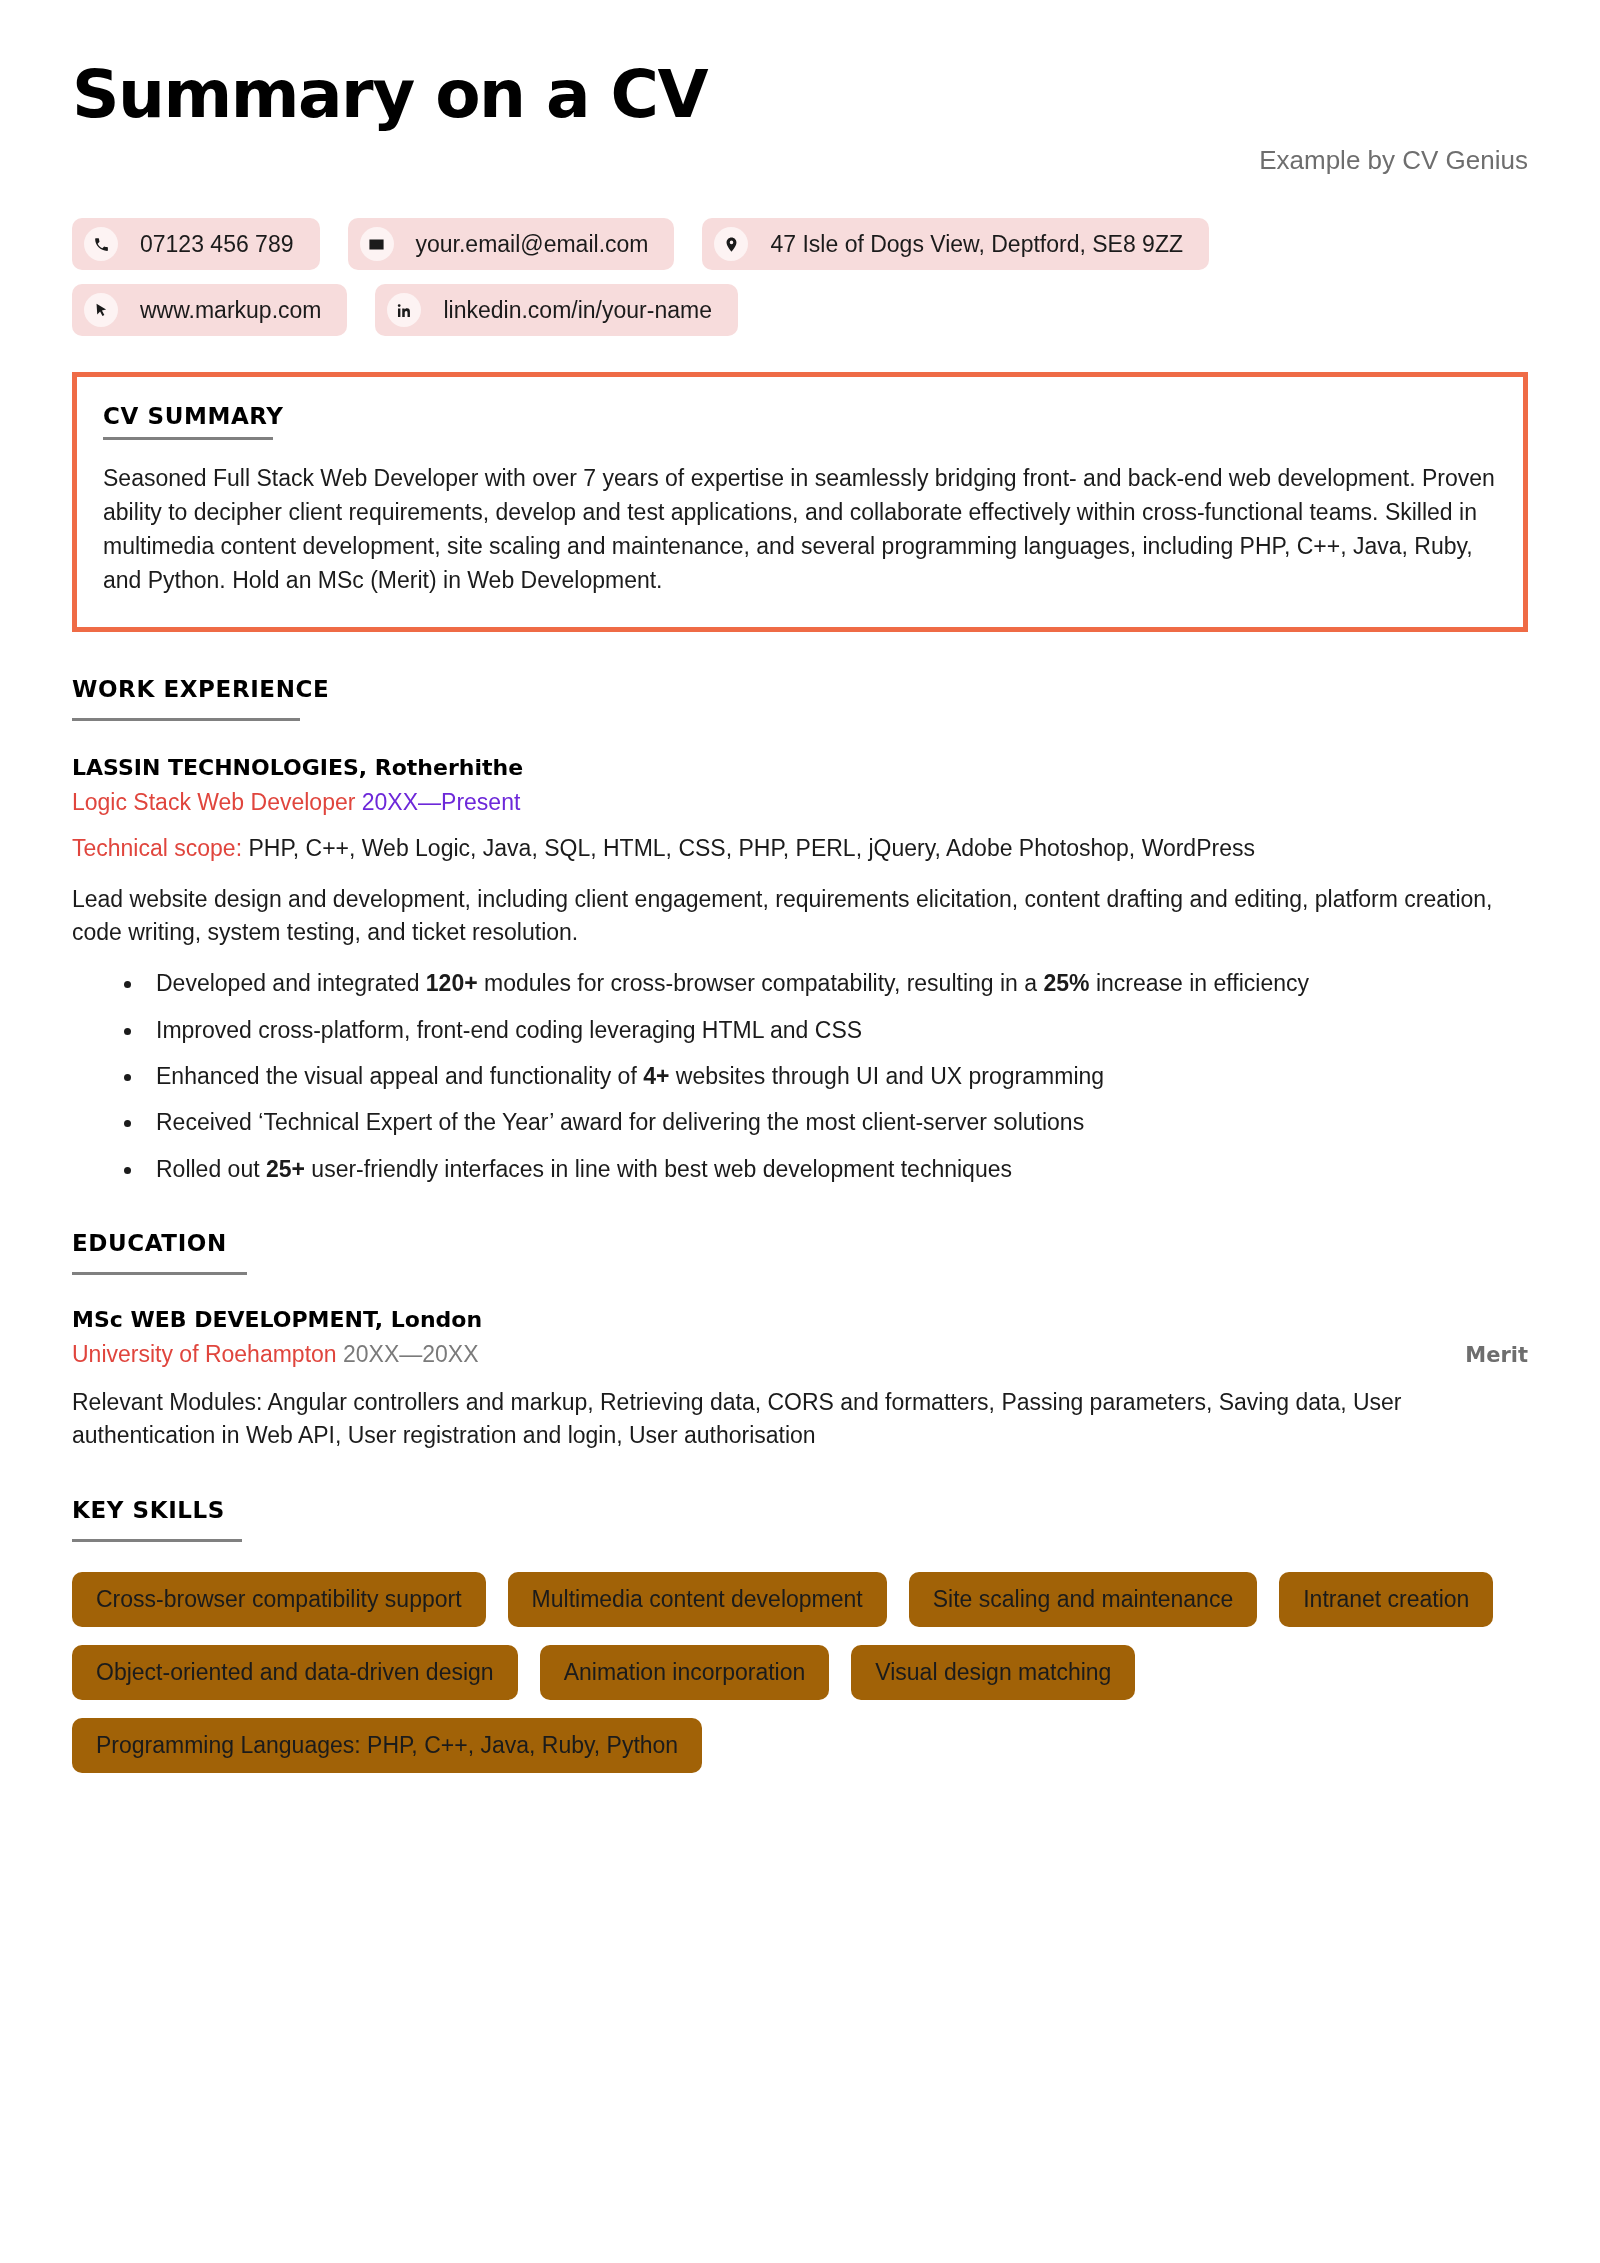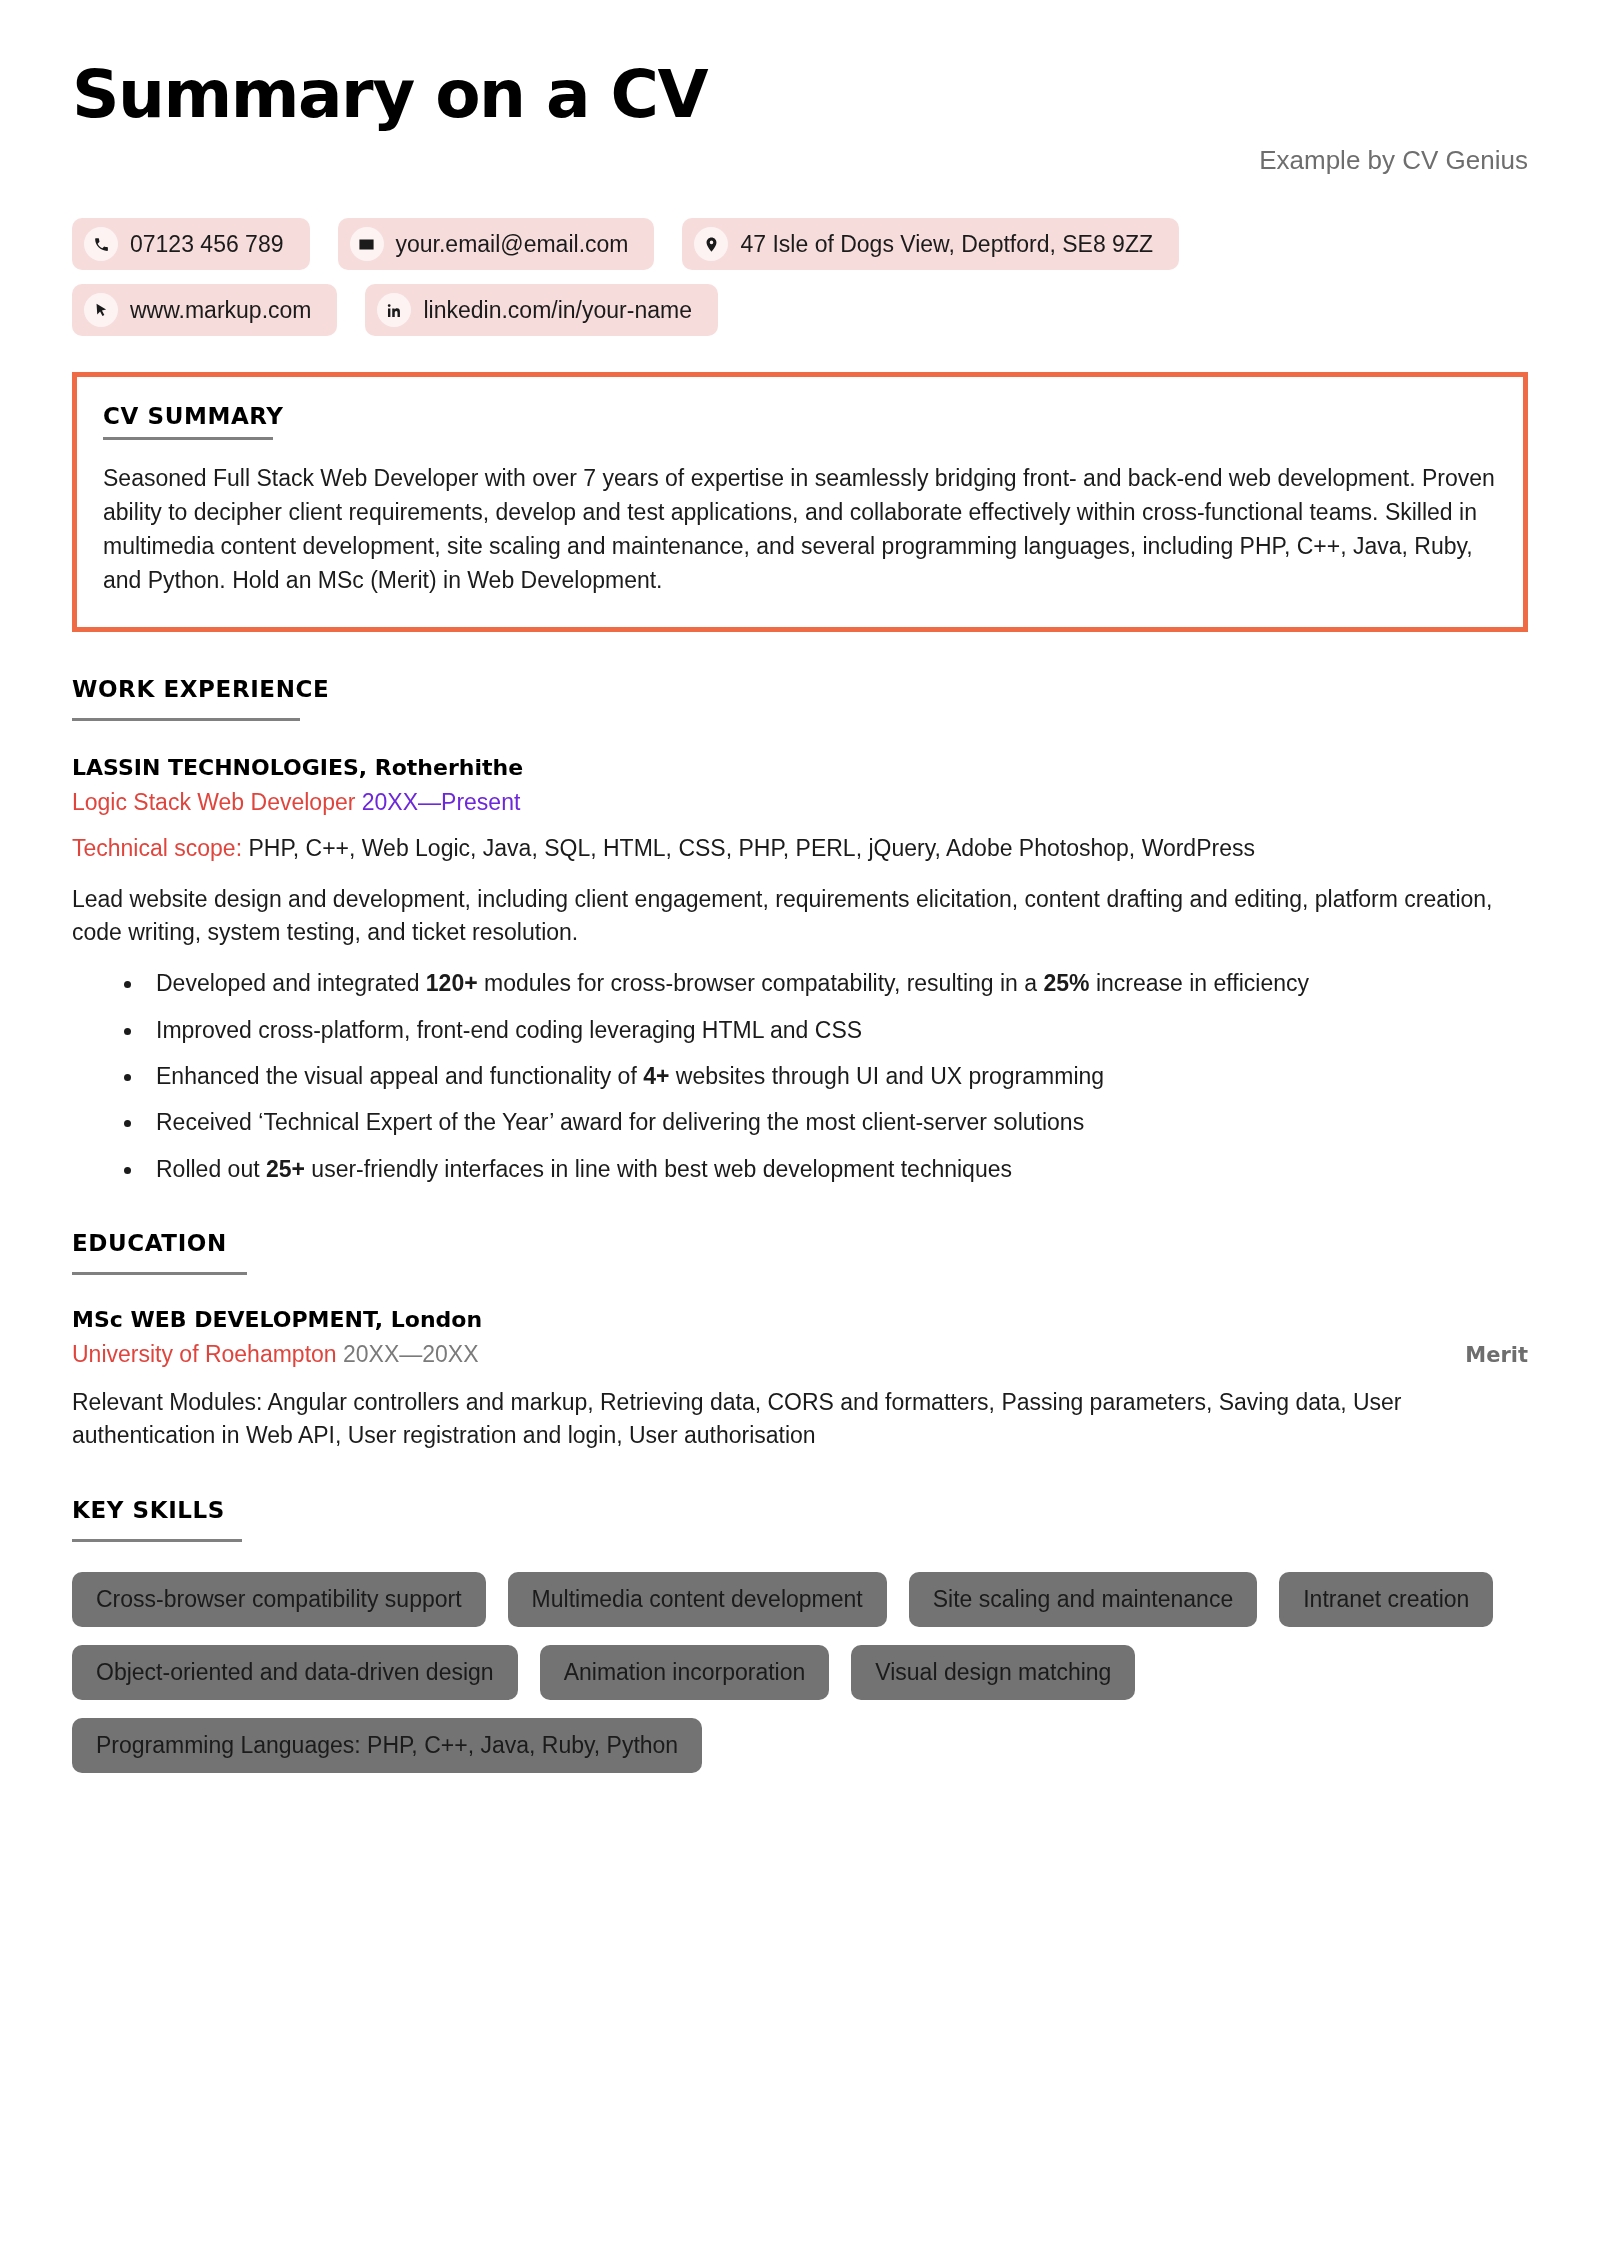--- a/index.html
+++ b/index.html
@@ -41,21 +41,21 @@
   }
   .contact-row {
     display: flex;
     flex-wrap: wrap;
     gap: 28px;
     margin-bottom: 14px;
   }
   .contact-pill {
     display: flex;
     align-items: center;
-    gap: 12px;
+    gap: 22px;
     background: #f7dcdc;
     border-radius: 10px;
     padding: 9px 26px 9px 12px;
     height: 52px;
   }
   .pill-icon {
     width: 34px;
     height: 34px;
     border-radius: 50%;
     background: #fdf3f3;
@@ -180,21 +180,21 @@
 
   
   .skills-wrap {
     display: flex;
     flex-wrap: wrap;
     gap: 18px 22px;
     margin-top: 30px;
     max-width: 1440px;
   }
   .skill-pill {
-    background: #737373;
+    background: #a16207;
     border-radius: 10px;
     padding: 14px 24px;
     font-size: 23px;
     color: #1b1b1b;
     white-space: nowrap;
   }
 
   b, strong { font-weight: 700; }
 </style>
 </head>

